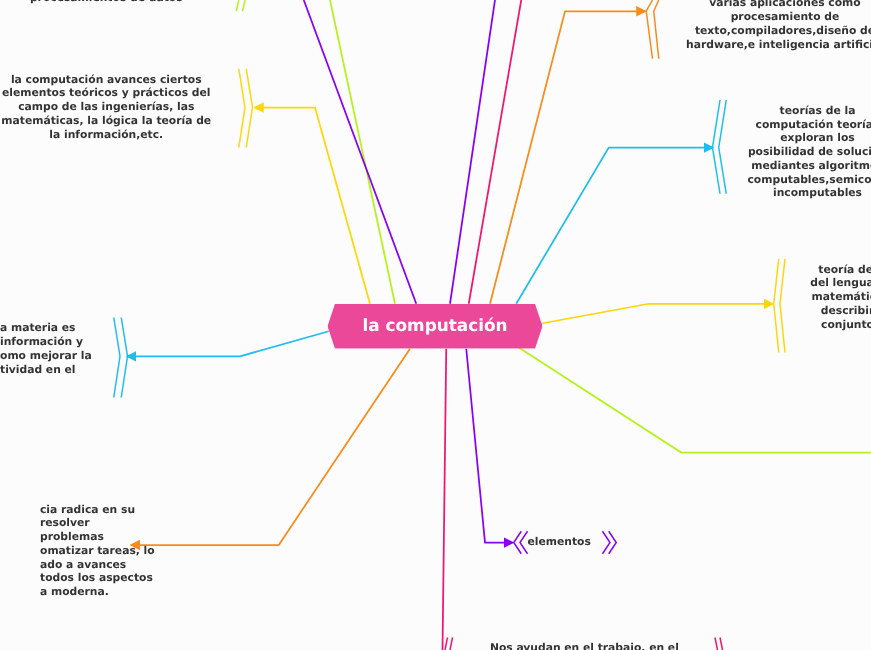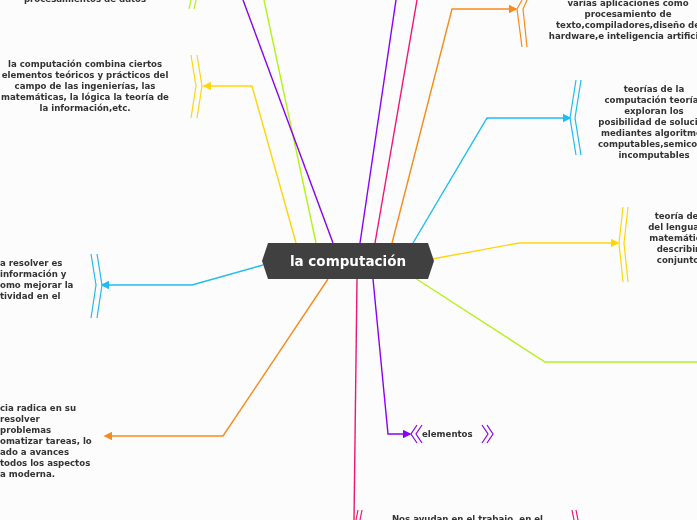--- a/index.html
+++ b/index.html
@@ -8,21 +8,21 @@
     background: #fcfcfc; position: relative;
     font-family: "DejaVu Sans", "Liberation Sans", sans-serif;
   }
   svg.connectors { position: absolute; left: 0; top: 0; width: 697px; height: 520px; }
   .topic {
     position: absolute; color: #333; font-weight: bold;
     font-size: 8.6px; line-height: 11px; text-align: center;
   }
   .central {
     position: absolute; left: 262px; top: 243px; width: 172px; height: 36px;
-    background: #404040; color: #fff; font-weight: bold; font-size: 13.5px;
+    background: #ec4899; color: #fff; font-weight: bold; font-size: 13.5px;
     display: flex; align-items: center; justify-content: center;
     clip-path: polygon(6px 0, 166px 0, 172px 50%, 166px 100%, 6px 100%, 0 50%);
     cursor: pointer;
   }
 </style>
 </head>
 <body>
 
 <svg class="connectors" viewBox="0 0 697 520">
   <defs>
@@ -101,28 +101,28 @@
 
 <div class="central">
   <span>la computación</span>
 </div>
 
 <div class="topic" style="left:10px; top:-6px; width:150px;">
   <span>procesamientos de datos</span>
 </div>
 
 <div class="topic" style="left:-4px; top:59px; width:178px;">
-  <span>la computación combina ciertos elementos teóricos y prácticos del campo de las ingenierías,  las matemáticas, la lógica la teoría de la información,etc.</span>
+  <span>la computación avances ciertos elementos teóricos y prácticos del campo de las ingenierías,  las matemáticas, la lógica la teoría de la información,etc.</span>
 </div>
 
 <div class="topic" style="left:0; top:258px; width:80px; text-align:left;">
-  <span>a resolver es información y omo mejorar la tividad en el</span>
+  <span>a materia es información y omo mejorar la tividad en el</span>
 </div>
 
-<div class="topic" style="left:0; top:403px; width:92px; text-align:left;">
+<div class="topic" style="left:0; top:403px; width:92px; text-align:left;padding-left:32px;">
   <span>cia radica en su resolver problemas omatizar tareas, lo ado a avances todos los aspectos a moderna.</span>
 </div>
 
 <div class="topic" style="left:548px; top:-2px; width:160px;">
   <span>varias aplicaciones como procesamiento de texto,compiladores,diseño de hardware,e inteligencia artificial</span>
 </div>
 
 <div class="topic" style="left:598px; top:84px; width:112px;">
   <span>teorías de la computación teorías exploran los posibilidad de solución mediantes algoritmos computables,semicomputables incomputables</span>
 </div>

